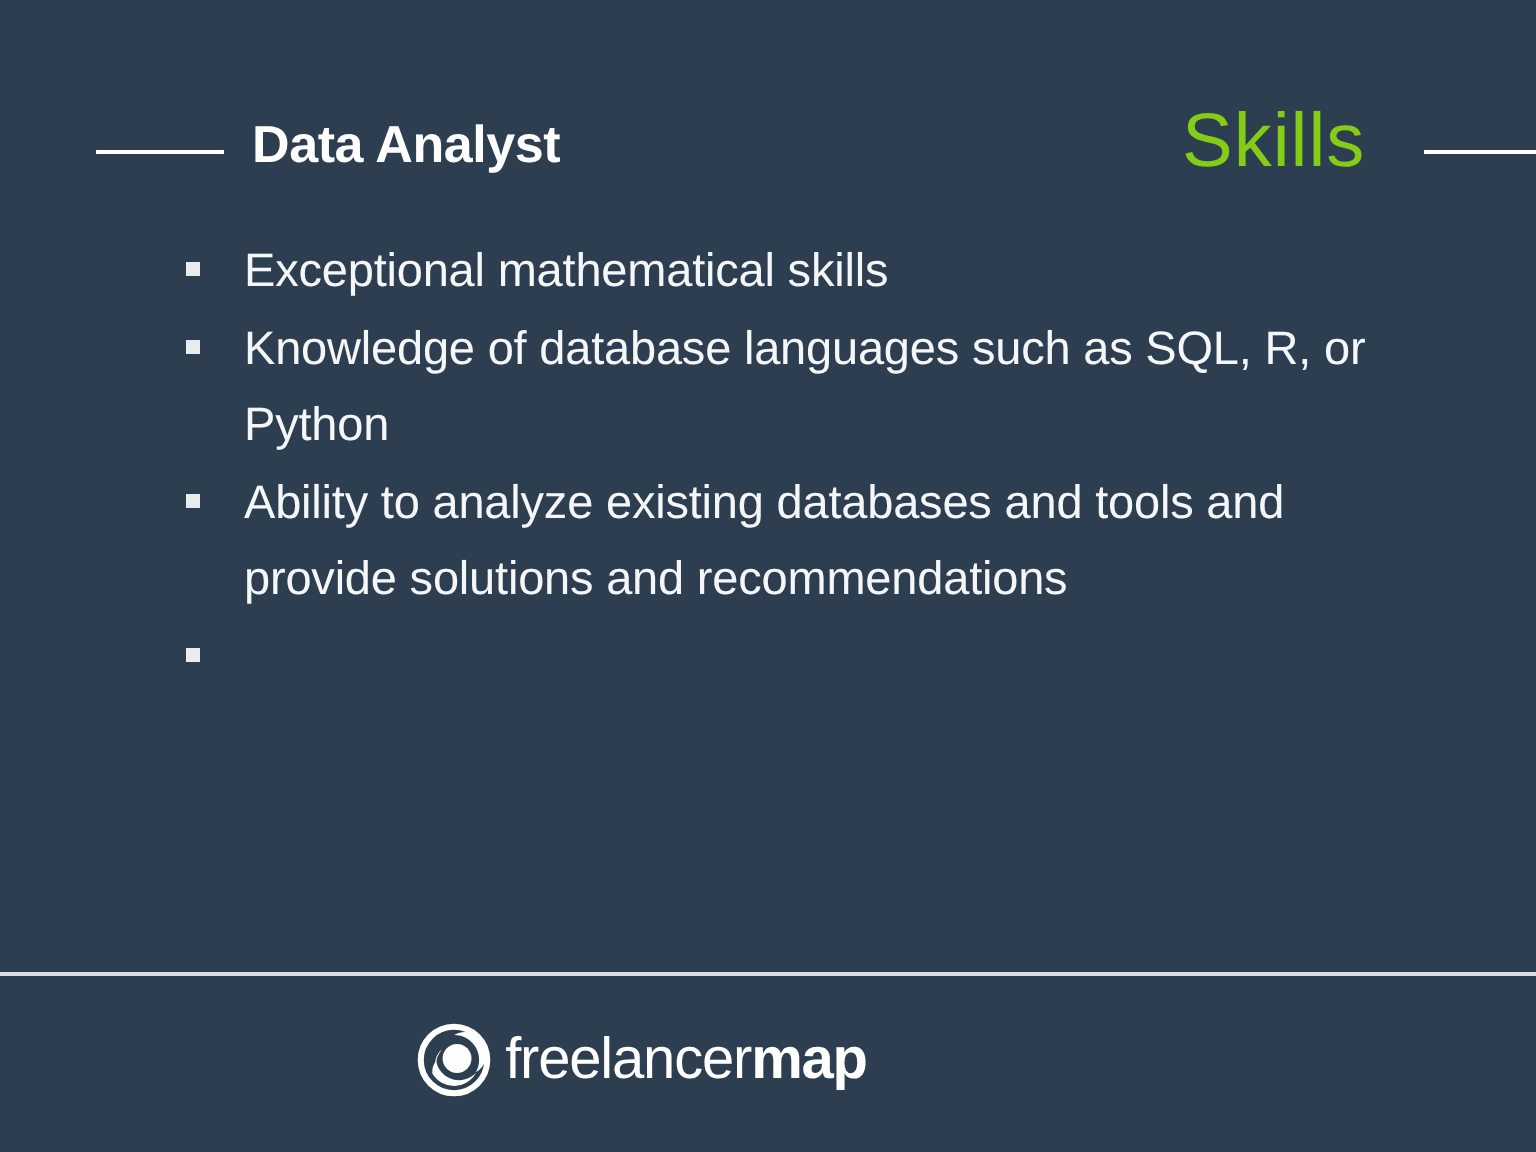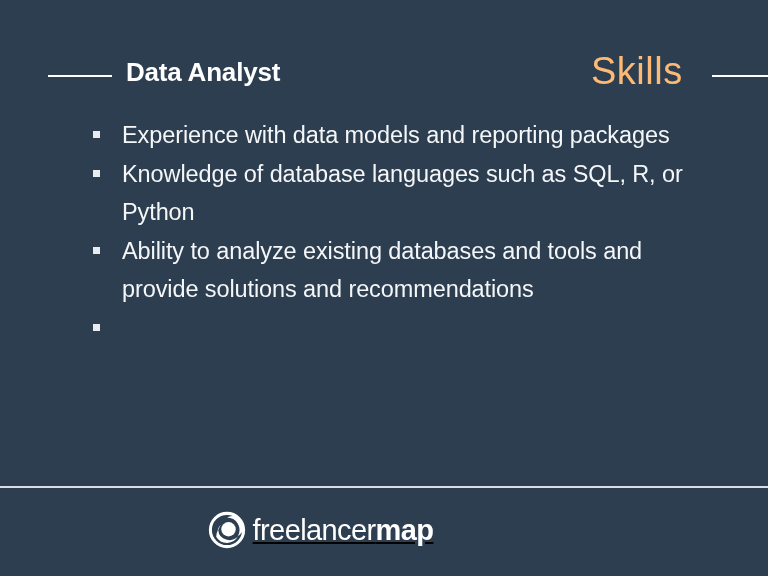--- a/index.html
+++ b/index.html
@@ -55,21 +55,21 @@
     letter-spacing: -0.2px;
     line-height: 34px;
     white-space: nowrap;
   }
   .title-right {
     position: absolute;
     left: 543px;
     top: -2px;
     font-size: 38px;
     font-weight: 300;
-    color: #fdba74;
+    color: #84cc16;
     letter-spacing: 0.5px;
     line-height: 50px;
     white-space: nowrap;
   }
 
   
   .bullets {
     position: absolute;
     left: 88px;
     top: 116px;
@@ -108,21 +108,20 @@
   }
   .footer {
     position: absolute;
     left: 0;
     top: 500px;
     width: 641px;
     height: 60px;
     display: flex;
     align-items: center;
     justify-content: center;
-    text-decoration: underline;
   }
   .logo {
     display: flex;
     align-items: center;
     gap: 7px;
   }
   .logo-mark {
     width: 38px;
     height: 38px;
     flex: 0 0 38px;
@@ -150,21 +149,24 @@
   <div class="header">
     <div class="rule rule-left"></div>
     <div class="title-left">Data Analyst</div>
     <div class="title-right">Skills</div>
     <div class="rule rule-right"></div>
   </div>
 
   <ul class="bullets">
     <li class="bullet-item">
       <span class="bullet-marker"></span>
-      <span>Experience with data models and reporting packages</span>
+      <span>Exceptional mathematical skills</span>
+    </li>
+    <li class="bullet-item">
+      <span class="bullet-marker"></span>
     </li>
     <li class="bullet-item">
       <span class="bullet-marker"></span>
       <span>Knowledge of database languages such as SQL, R, or Python</span>
     </li>
     <li class="bullet-item">
       <span class="bullet-marker"></span>
       <span>Ability to analyze existing databases and tools and provide solutions and recommendations</span>
     </li>
     <li class="bullet-item">

